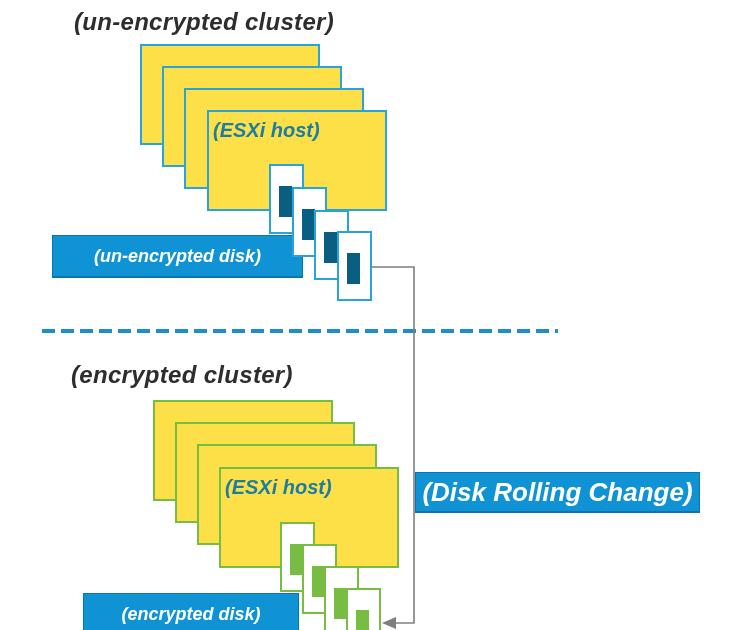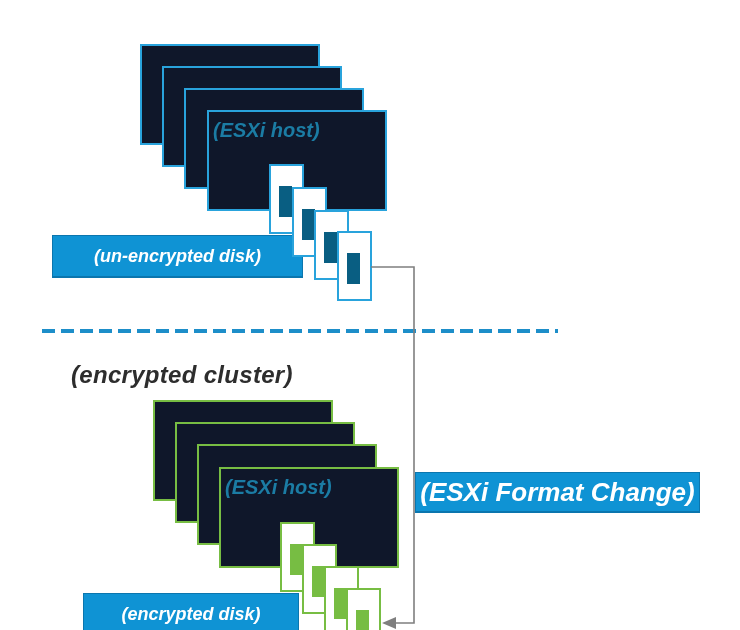--- a/index.html
+++ b/index.html
@@ -23,21 +23,21 @@
     font-style:italic;
   }
   .abs{position:absolute;box-sizing:border-box;}
   .cluster-title{
     color:var(--title-text);
     font-size:24px;font-weight:bold;letter-spacing:.3px;
     white-space:nowrap;
   }
   .host-rect{
     position:absolute;box-sizing:border-box;
-    width:180px;height:101px;background:#0f172a;
+    width:180px;height:101px;background:#fde047;
     border:2px solid var(--host-blue);
   }
   .host-rect.green{border-color:var(--host-green);}
   .esxi-label{
     display:block;padding:7px 0 0 4px;
     color:var(--teal-text);font-size:20px;font-weight:bold;
     white-space:nowrap;
   }
   .disk{
     position:absolute;box-sizing:border-box;
@@ -75,20 +75,21 @@
   .dfc-box{
     left:415px;top:472px;width:285px;height:41px;font-size:26px;
   }
 </style>
 </head>
 <body>
 
 <div class="canvas">
 
   <div class="abs" style="left:0;top:0;width:740px;height:330px;">
+    <div class="abs cluster-title" style="left:74px;top:8px;">(un-encrypted cluster)</div>
 
     <div>
       <div class="host-rect" style="left:140px;top:44px;"></div>
       <div class="host-rect" style="left:162px;top:66px;"></div>
       <div class="host-rect" style="left:184px;top:88px;"></div>
       <div class="host-rect" style="left:207px;top:110px;">
         <span class="esxi-label">(ESXi host)</span>
       </div>
     </div>
 
@@ -140,15 +141,15 @@
           <span class="bar"></span>
         </div>
     </div>
   </div>
 
   <svg class="connector" width="740" height="630" viewBox="0 0 740 630">
     <path d="M371,267 H414 V623 H396"></path>
     <polygon points="382,623 396,617 396,629"></polygon>
   </svg>
 
-  <div class="label-box dfc-box">(ESXi Format Change)</div>
+  <div class="label-box dfc-box">(Disk Rolling Change)</div>
 
 </div>
 
 </body></html>

